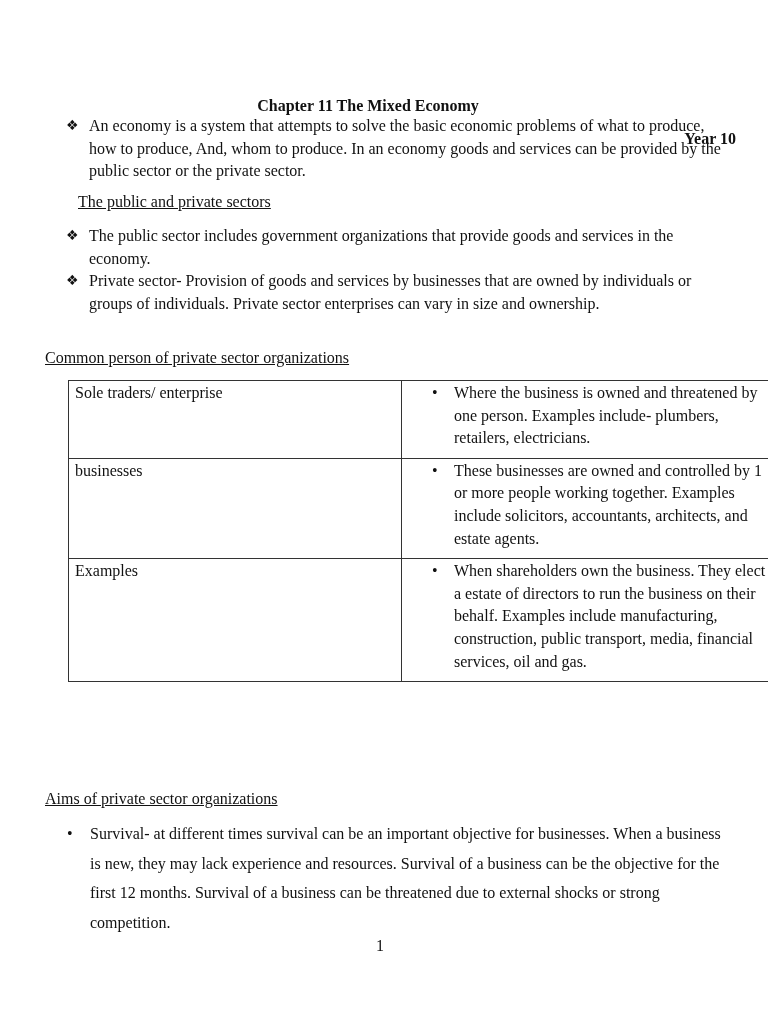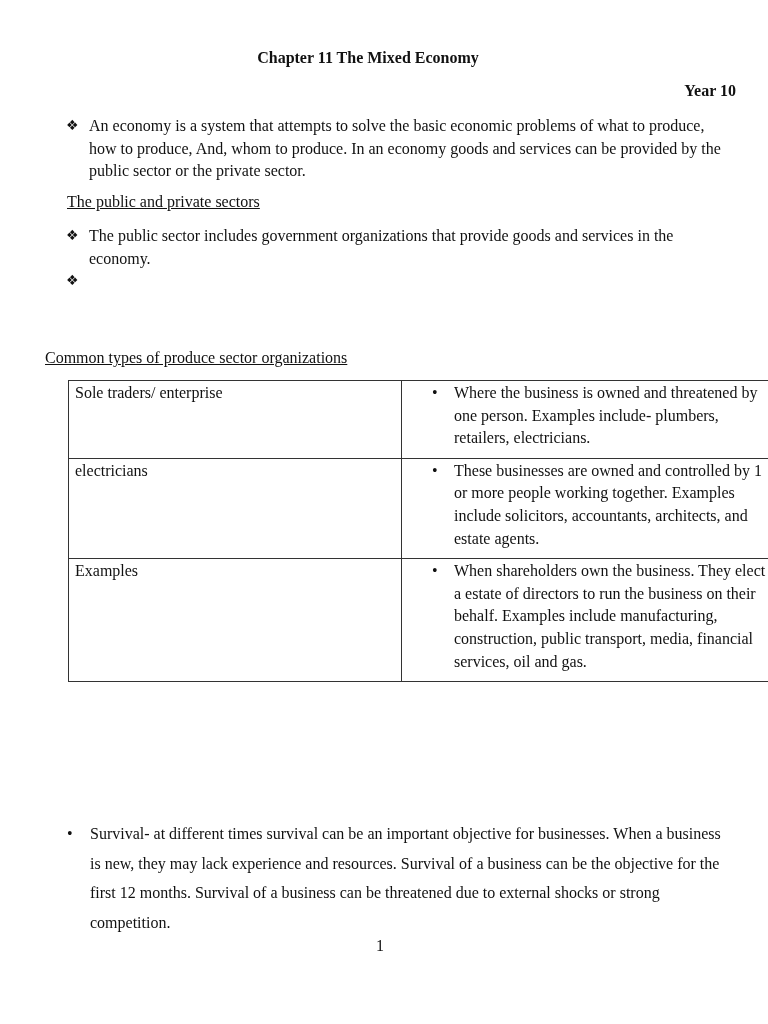--- a/index.html
+++ b/index.html
@@ -1,30 +1,30 @@
 <!DOCTYPE html>
 <html><head>
   <meta charset="utf-8">
   <style>
     html, body { margin: 0; padding: 0; }
     body {
       width: 768px; height: 1024px; background: #ffffff; position: relative; overflow: hidden;
       font-family: "Liberation Serif", "DejaVu Serif", serif; color: #111; font-size: 16px;
     }
     .page { position: absolute; left: 0; top: 0; width: 768px; height: 1024px; }
-    .title { position: absolute; left: 0; width: 736px; text-align: center; font-weight: bold; font-size: 16px; }
+    .title { position: absolute; left: 0; width: 736px; text-align: center; font-weight: bold; font-size: 16px; margin-top: 48px; }
     .t1 { top: 49px; }
     .t2 { top: 82px; text-align: right; }
     .diamond-list { position: absolute; left: 66px; width: 660px; margin: 0; padding: 0; list-style: none; }
     .diamond-list li { position: relative; padding-left: 23px; line-height: 22.5px; font-size: 16px; }
     .diamond-list li .bullet { position: absolute; left: 0; top: 0; font-size: 14px; }
     .dl1 { top: 115px; }
     .dl2 { top: 225px; }
     .heading-u { position: absolute; text-decoration: underline; font-size: 16px; line-height: 20px; }
-    .h1 { left: 67px; top: 192px; font-family: Liberation Serif, serif; }
+    .h1 { left: 78px; top: 192px; font-family: Liberation Serif, serif; }
     .h2 { left: 45px; top: 348px; }
     .h3 { left: 45px; top: 789px; }
     table.orgs {
       position: absolute; left: 68px; top: 380px; width: 712px; border-collapse: collapse;
     }
     table.orgs td { border: 1.3px solid #333; vertical-align: top; font-size: 16px; line-height: 22.6px; }
     table.orgs td.name { width: 320px; padding: 1px 6px 8px 6px; }
     table.orgs td.desc { padding: 1px 4px 8px 30px; position: relative; }
     table.orgs td.desc .dot { position: absolute; left: 30px; top: 1px; }
     table.orgs td.desc .txt { display: block; padding-left: 22px; }
@@ -49,51 +49,53 @@
 
   <div class="heading-u h1">The public and private sectors</div>
 
   <ul class="diamond-list dl2">
     <li>
       <span class="bullet">❖</span>
       <span>The public sector includes government organizations that provide goods and services in the economy.</span>
     </li>
     <li>
       <span class="bullet">❖</span>
+      <span>Private sector- Provision of goods and services by businesses that are owned by individuals or groups of individuals. Private sector enterprises can vary in size and ownership.</span>
     </li>
   </ul>
 
-  <div class="heading-u h2">Common types of produce sector organizations</div>
+  <div class="heading-u h2">Common person of private sector organizations</div>
 
   <table class="orgs">
     <tbody>
         <tr>
       <td class="name">Sole traders/ enterprise</td>
       <td class="desc">
         <span class="dot">•</span>
         <span class="txt">Where the business is owned and threatened by one person. Examples include- plumbers, retailers, electricians.</span>
       </td>
     </tr>
     <tr>
-      <td class="name">electricians</td>
+      <td class="name">businesses</td>
       <td class="desc">
         <span class="dot">•</span>
         <span class="txt">These businesses are owned and controlled by 1 or more people working together. Examples include solicitors, accountants, architects, and estate agents.</span>
       </td>
     </tr>
     <tr>
       <td class="name">Examples</td>
       <td class="desc">
         <span class="dot">•</span>
         <span class="txt">When shareholders own the business. They elect a estate of directors to run the business on their behalf. Examples include manufacturing, construction, public transport, media, financial services, oil and gas.</span>
       </td>
     </tr>
   </tbody>
     </table>
 
+  <div class="heading-u h3">Aims of private sector organizations</div>
 
   <ul class="dot-list">
     <li>
       <span class="bullet">•</span>
       <span>Survival- at different times survival can be an important objective for businesses. When a business is new, they may lack experience and resources. Survival of a business can be the objective for the first 12 months. Survival of a business can be threatened due to external shocks or strong competition.</span>
     </li>
   </ul>
 
   <div class="page-num">1</div>
 </div>

